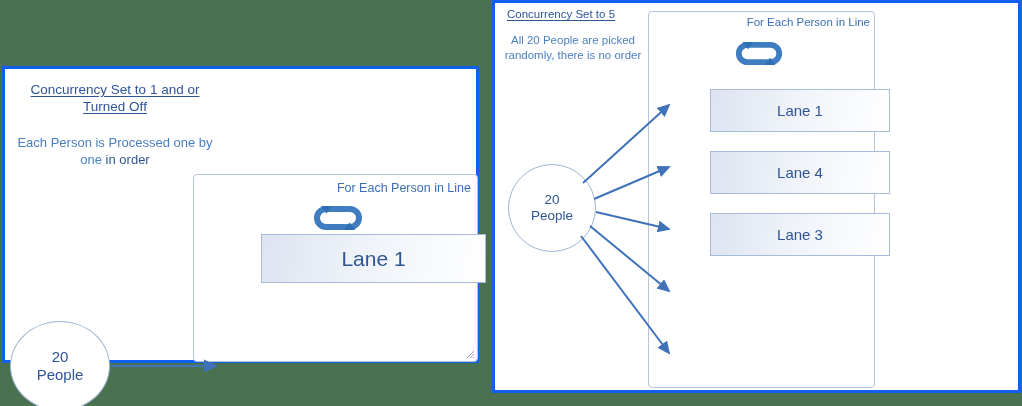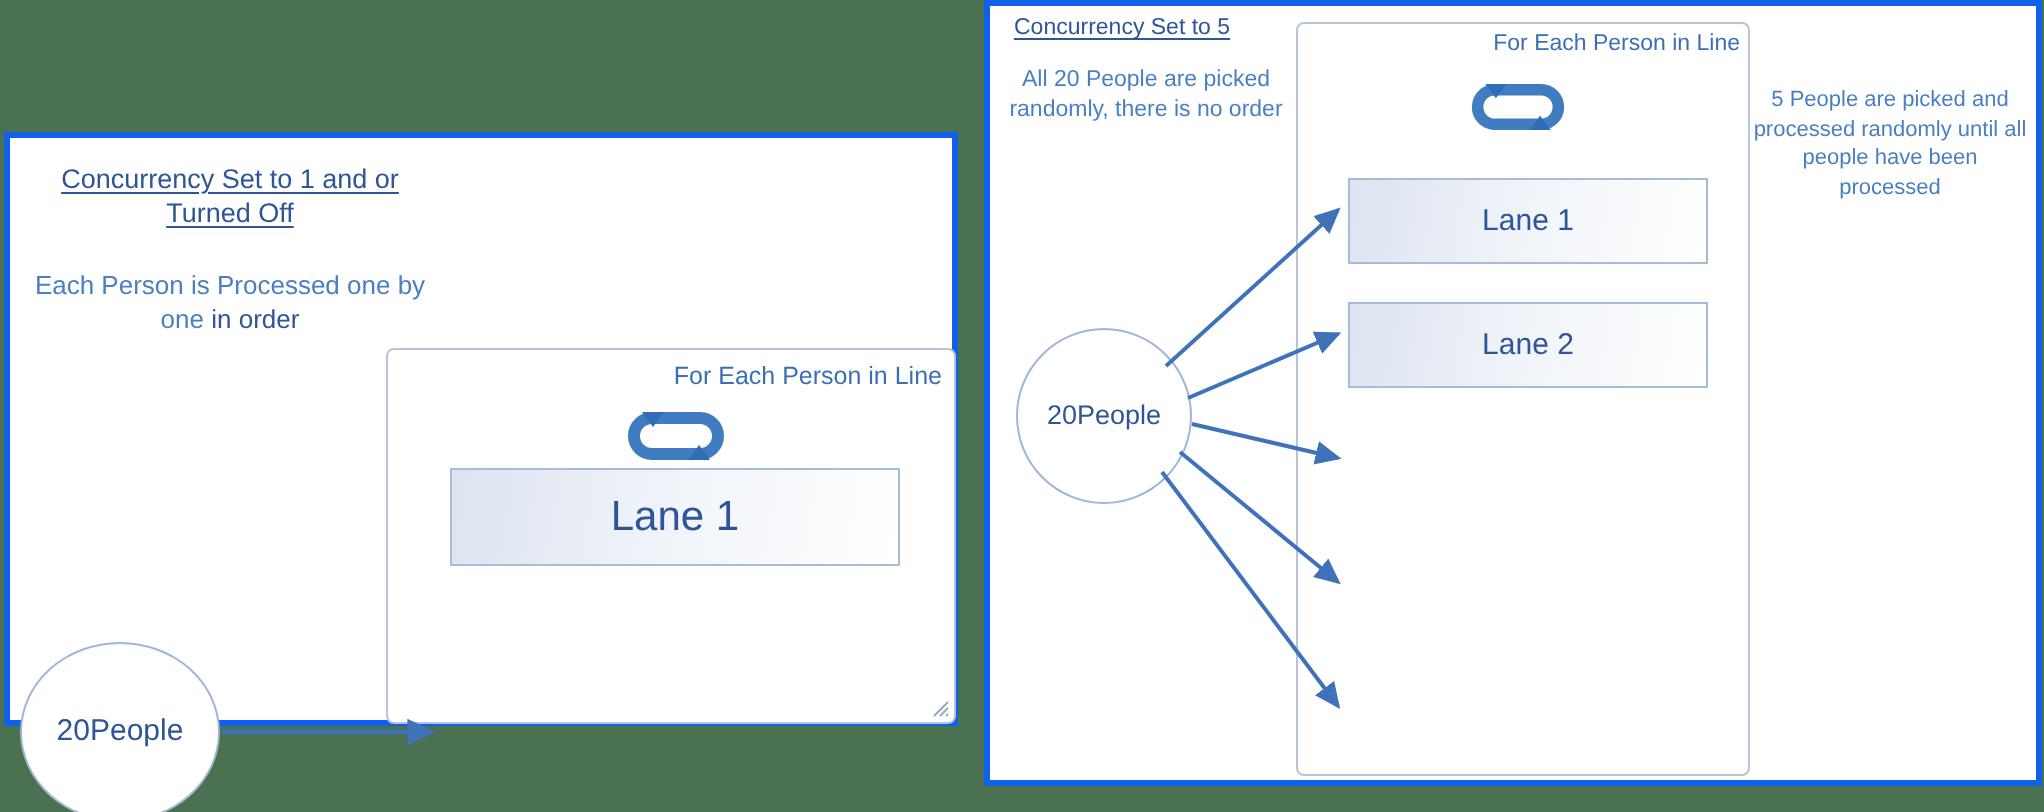--- a/index.html
+++ b/index.html
@@ -89,33 +89,34 @@
   
   .lane {
     position: absolute;
     border: 1px solid #a7bcdb;
     background: linear-gradient(100deg, #dde4f0 0%, #eff3f9 45%, #ffffff 100%);
     box-sizing: border-box;
     display: flex;
     align-items: center;
     justify-content: center;
     color: #2f5597;
+    margin-left: 36px;
   }
   .lane-left  { font-size: 21px; }
   .lane-right { font-size: 15px; }
 
   
   .circle {
     position: absolute;
     border: 1px solid #9fb6d6;
     border-radius: 50%;
     background: #ffffff;
     box-sizing: border-box;
     display: flex;
-    flex-direction: row;
+    flex-direction: column;
     align-items: center;
     justify-content: center;
     color: #2f5597;
     line-height: 1.22;
   }
   #left-circle  { left: 5px;  top: 252px; width: 100px; height: 90px; font-size: 15px; }
   #right-circle { left: 13px; top: 161px; width: 88px;  height: 88px; font-size: 13.5px; }
 
   
   .arrow-layer {
@@ -178,38 +179,40 @@
     <line x1="106" y1="297" x2="211" y2="297" stroke="#3f72b9" stroke-width="2.2" marker-end="url(#arrowL)"></line>
   </svg>
 </div>
 
 <div class="panel" id="panel-right">
 
   <div class="title-text" id="right-title">Concurrency Set to 5</div>
 
   <div class="body-text" id="right-desc">All 20 People are picked randomly, there is no order</div>
 
-  <div class="body-text" id="right-note">5 People are picked and processed randomly until all people have been processed</div>
 
   <div class="loop-container" id="right-loop-box">
     <div class="loop-label" id="right-loop-label">For Each Person in Line</div>
 
     <div class="loop-icon" id="right-loop-icon">
       <svg width="50" height="27" viewBox="0 0 52 28">
         <path d="M14 5 H38 A9 9 0 0 1 38 23 H14 A9 9 0 0 1 14 5 Z" fill="none" stroke="#3f7cc0" stroke-width="6"></path>
         <path d="M9 2 L20 2 L14.5 9.5 Z" fill="#2f6eb5"></path>
         <path d="M43 26 L32 26 L37.5 18.5 Z" fill="#2f6eb5"></path>
       </svg>
     </div>
 
     <div class="lane lane-right" style="left: 25px; top: 77px;  width: 180px; height: 43px;">
       <span>Lane 1</span>
     </div>
     <div class="lane lane-right" style="left: 25px; top: 139px; width: 180px; height: 43px;">
-      <span>Lane 2</span>
+      <span>Lane 4</span>
+    </div>
+    <div class="lane lane-right" style="left: 25px; top: 201px; width: 180px; height: 43px;">
+      <span>Lane 3</span>
     </div>
   </div>
 
   <div class="circle" id="right-circle">
     <span>20</span>
     <span>People</span>
   </div>
 
   <svg class="arrow-layer">
     <defs>

